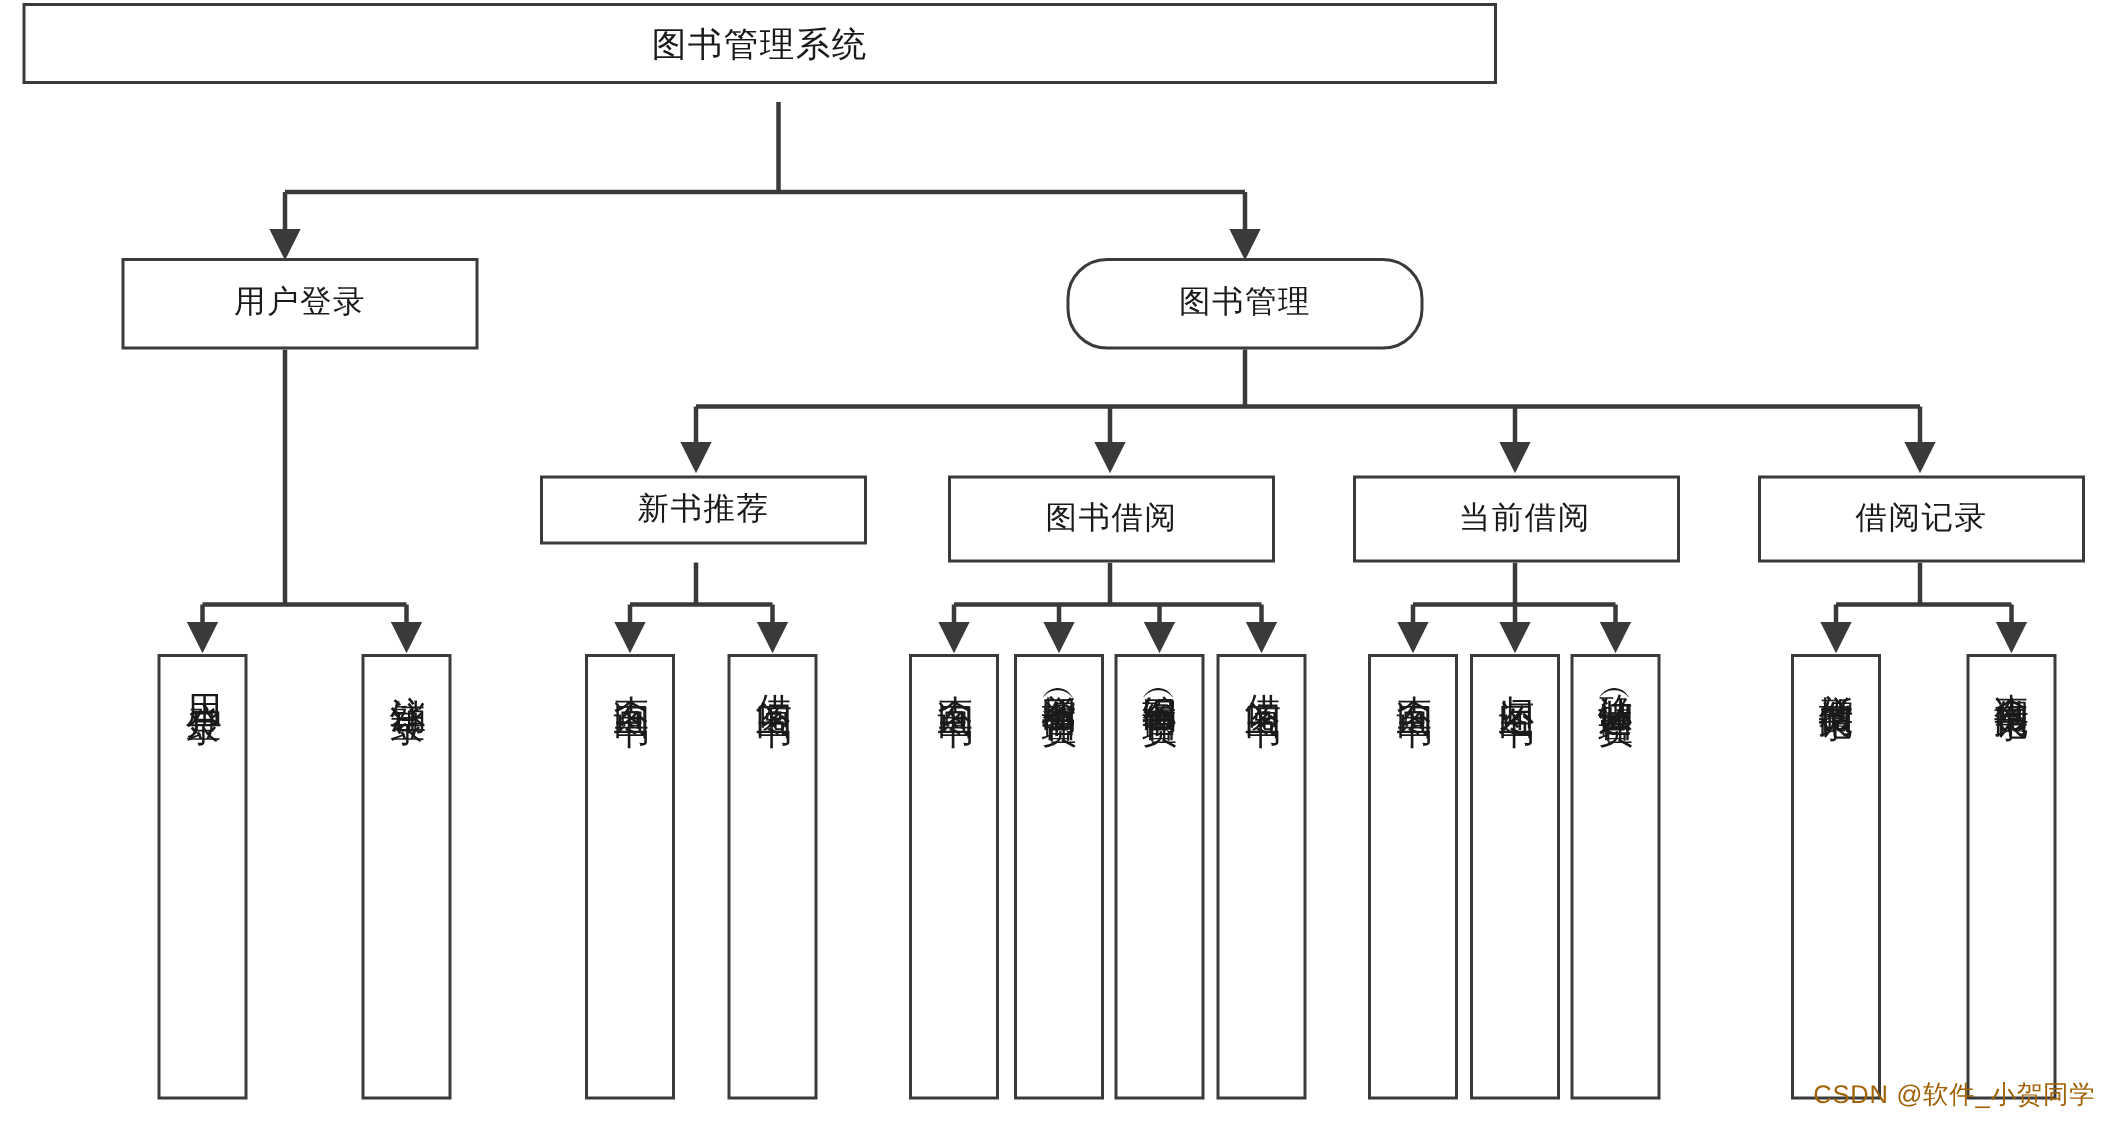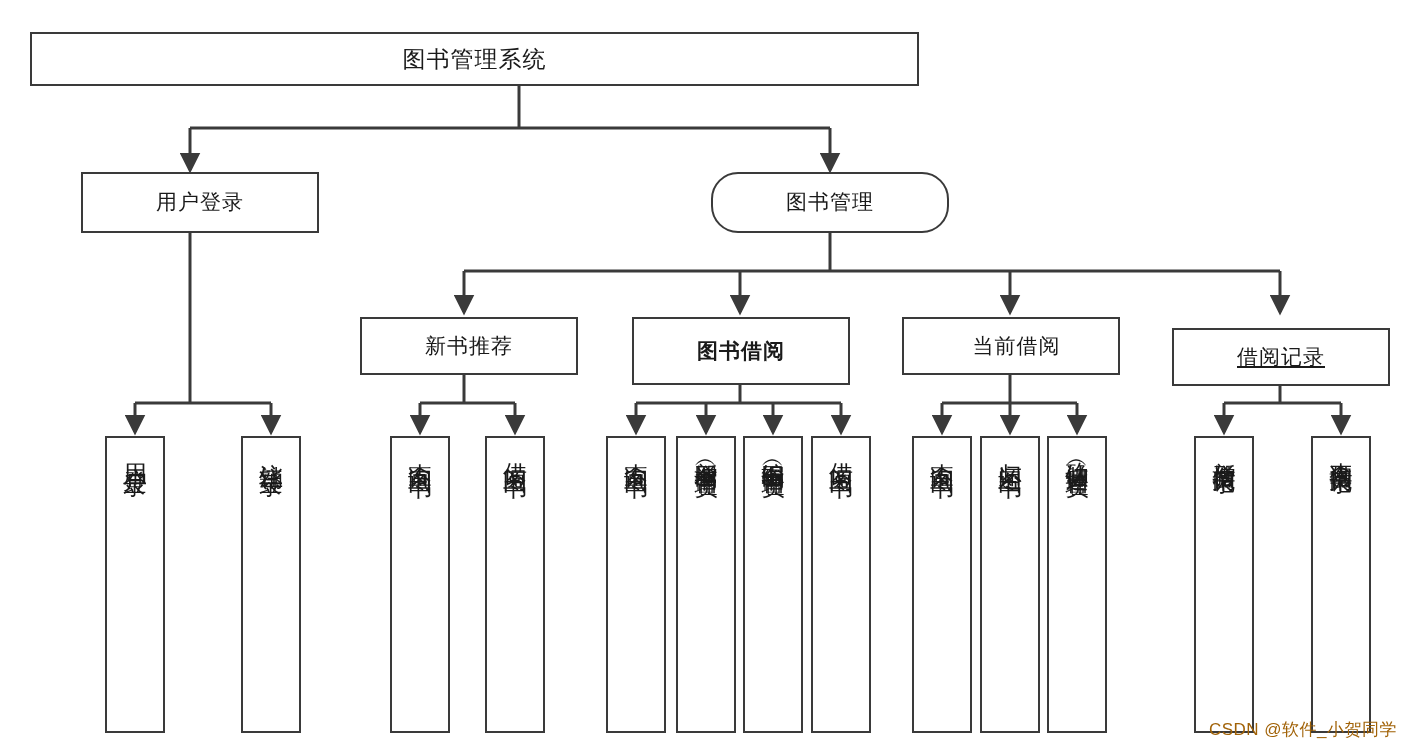--- a/index.html
+++ b/index.html
@@ -128,41 +128,41 @@
       <path d="M 1010 403 L 1010 432" marker-end="url(#arrow)"></path>
       <path d="M 1077 403 L 1077 432" marker-end="url(#arrow)"></path>
 
       <path d="M 1280 375 L 1280 403"></path>
       <path d="M 1224 403 L 1341 403"></path>
       <path d="M 1224 403 L 1224 432" marker-end="url(#arrow)"></path>
       <path d="M 1341 403 L 1341 432" marker-end="url(#arrow)"></path>
     </g>
   </svg>
 
-  <div class="node horiz root" style="left:15px; top:32px; width:889px; height:54px;margin-left:15px;">
+  <div class="node horiz root" style="left:15px; top:2px; width:983px; height:54px;">
     <span class="label">图书管理系统</span>
   </div>
 
   <div class="node horiz" style="left:81px; top:172px; width:238px; height:61px;">
     <span class="label">用户登录</span>
   </div>
   <div class="node horiz" style="left:711px; top:172px; width:238px; height:61px;border-radius:27px;">
     <span class="label">图书管理</span>
   </div>
 
-  <div class="node horiz" style="left:360px; top:317px; width:218px; height:58px;">
+  <div class="node horiz" style="left:360px; top:317px; width:218px; height:46px;">
     <span class="label">新书推荐</span>
   </div>
-  <div class="node horiz" style="left:632px; top:317px; width:218px; height:68px;font-weight:bold;">
+  <div class="node horiz" style="left:632px; top:317px; width:218px; height:58px;">
     <span class="label">图书借阅</span>
   </div>
   <div class="node horiz" style="left:902px; top:317px; width:218px; height:58px;padding-left:11px;">
     <span class="label">当前借阅</span>
   </div>
-  <div class="node horiz" style="left:1172px; top:328px; width:218px; height:58px;text-decoration:underline;">
+  <div class="node horiz" style="left:1172px; top:317px; width:218px; height:58px;">
     <span class="label">借阅记录</span>
   </div>
 
   <div class="node vert" style="left:105px; top:436px; width:60px; height:297px;">
     <span class="label">用户登录</span>
   </div>
   <div class="node vert" style="left:241px; top:436px; width:60px; height:297px;">
     <span class="label">注销登录</span>
   </div>
 

